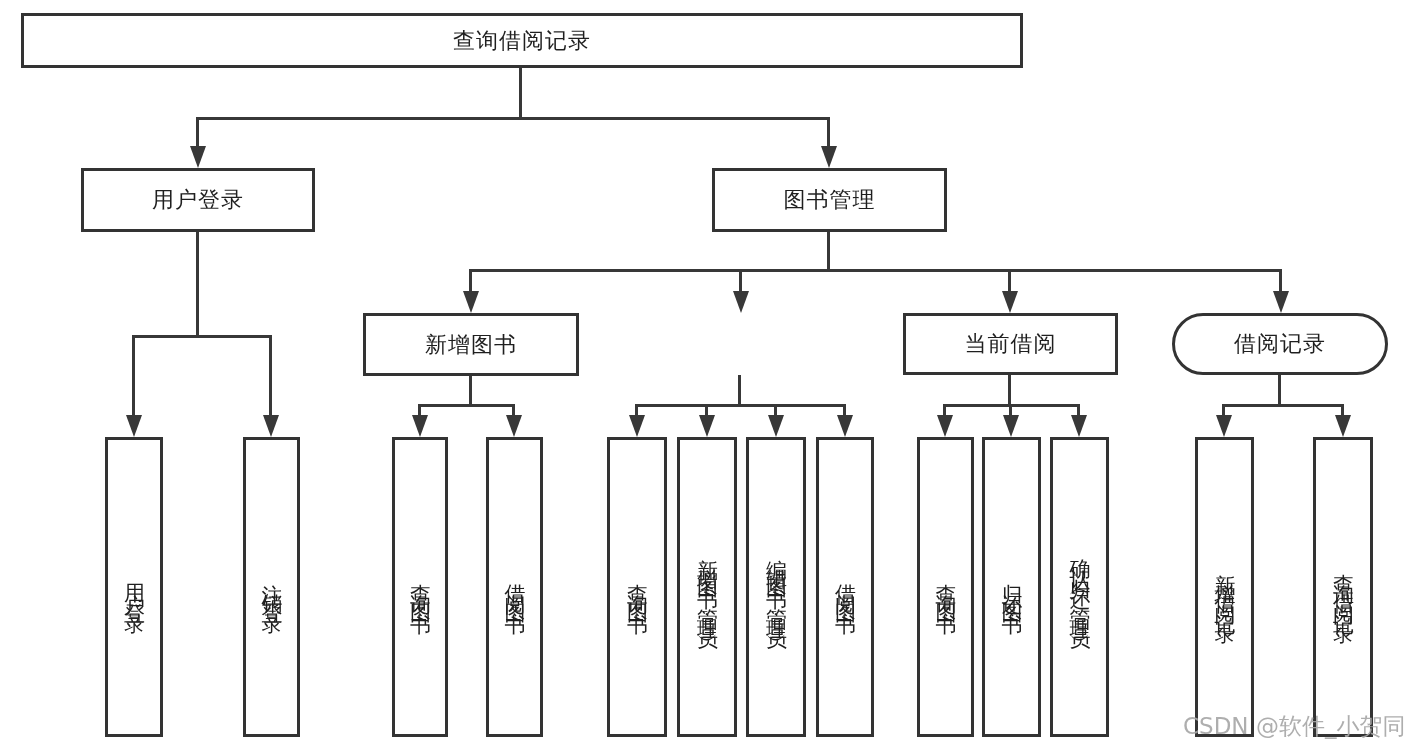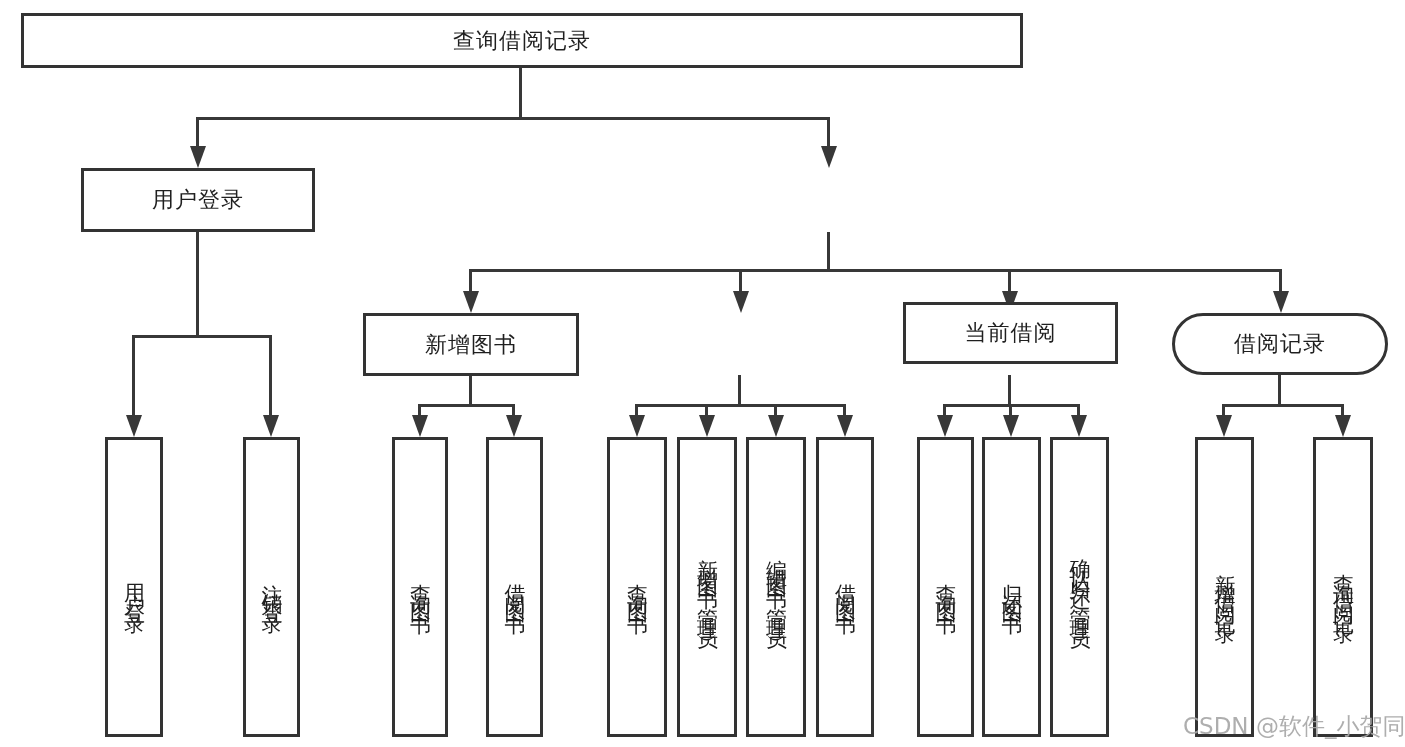--- a/index.html
+++ b/index.html
@@ -47,20 +47,23 @@
   <div class="vline" style="left:519px;top:68px;height:50px;"></div>
   <div class="hline" style="left:197px;top:117px;width:633px;"></div>
   <div class="vline" style="left:196px;top:117px;height:33px;"></div>
   <div class="arrow" style="left:190px;top:146px;"></div>
   <div class="vline" style="left:827px;top:117px;height:33px;"></div>
   <div class="arrow" style="left:821px;top:146px;"></div>
 
   <div class="box hbox" style="left:81px;top:168px;width:234px;height:64px;">
     <span>用户登录</span>
   </div>
+  <div class="box hbox" style="left:712px;top:168px;width:235px;height:64px;">
+    <span>图书管理</span>
+  </div>
 
   <div class="vline" style="left:196px;top:232px;height:106px;"></div>
   <div class="hline" style="left:134px;top:335px;width:138px;"></div>
   <div class="vline" style="left:132px;top:335px;height:83px;"></div>
   <div class="arrow" style="left:126px;top:415px;"></div>
   <div class="vline" style="left:269px;top:335px;height:83px;"></div>
   <div class="arrow" style="left:263px;top:415px;"></div>
 
   <div class="vline" style="left:827px;top:232px;height:40px;"></div>
   <div class="hline" style="left:470px;top:269px;width:812px;"></div>
@@ -69,21 +72,21 @@
   <div class="vline" style="left:739px;top:269px;height:26px;"></div>
   <div class="arrow" style="left:733px;top:291px;"></div>
   <div class="vline" style="left:1008px;top:269px;height:26px;"></div>
   <div class="arrow" style="left:1002px;top:291px;"></div>
   <div class="vline" style="left:1279px;top:269px;height:26px;"></div>
   <div class="arrow" style="left:1273px;top:291px;"></div>
 
   <div class="box hbox" style="left:363px;top:313px;width:216px;height:63px;">
     <span>新增图书</span>
   </div>
-  <div class="box hbox" style="left:903px;top:302px;width:215px;height:62px;align-items:center;">
+  <div class="box hbox" style="left:903px;top:313px;width:215px;height:62px;align-items:center;">
     <span>当前借阅</span>
   </div>
   <div class="box hbox" style="left:1172px;top:313px;width:216px;height:62px;border-radius:31px;">
     <span>借阅记录</span>
   </div>
 
   <div class="vline" style="left:469px;top:376px;height:31px;"></div>
   <div class="hline" style="left:420px;top:404px;width:95px;"></div>
   <div class="vline" style="left:418px;top:404px;height:15px;"></div>
   <div class="arrow" style="left:412px;top:415px;"></div>

